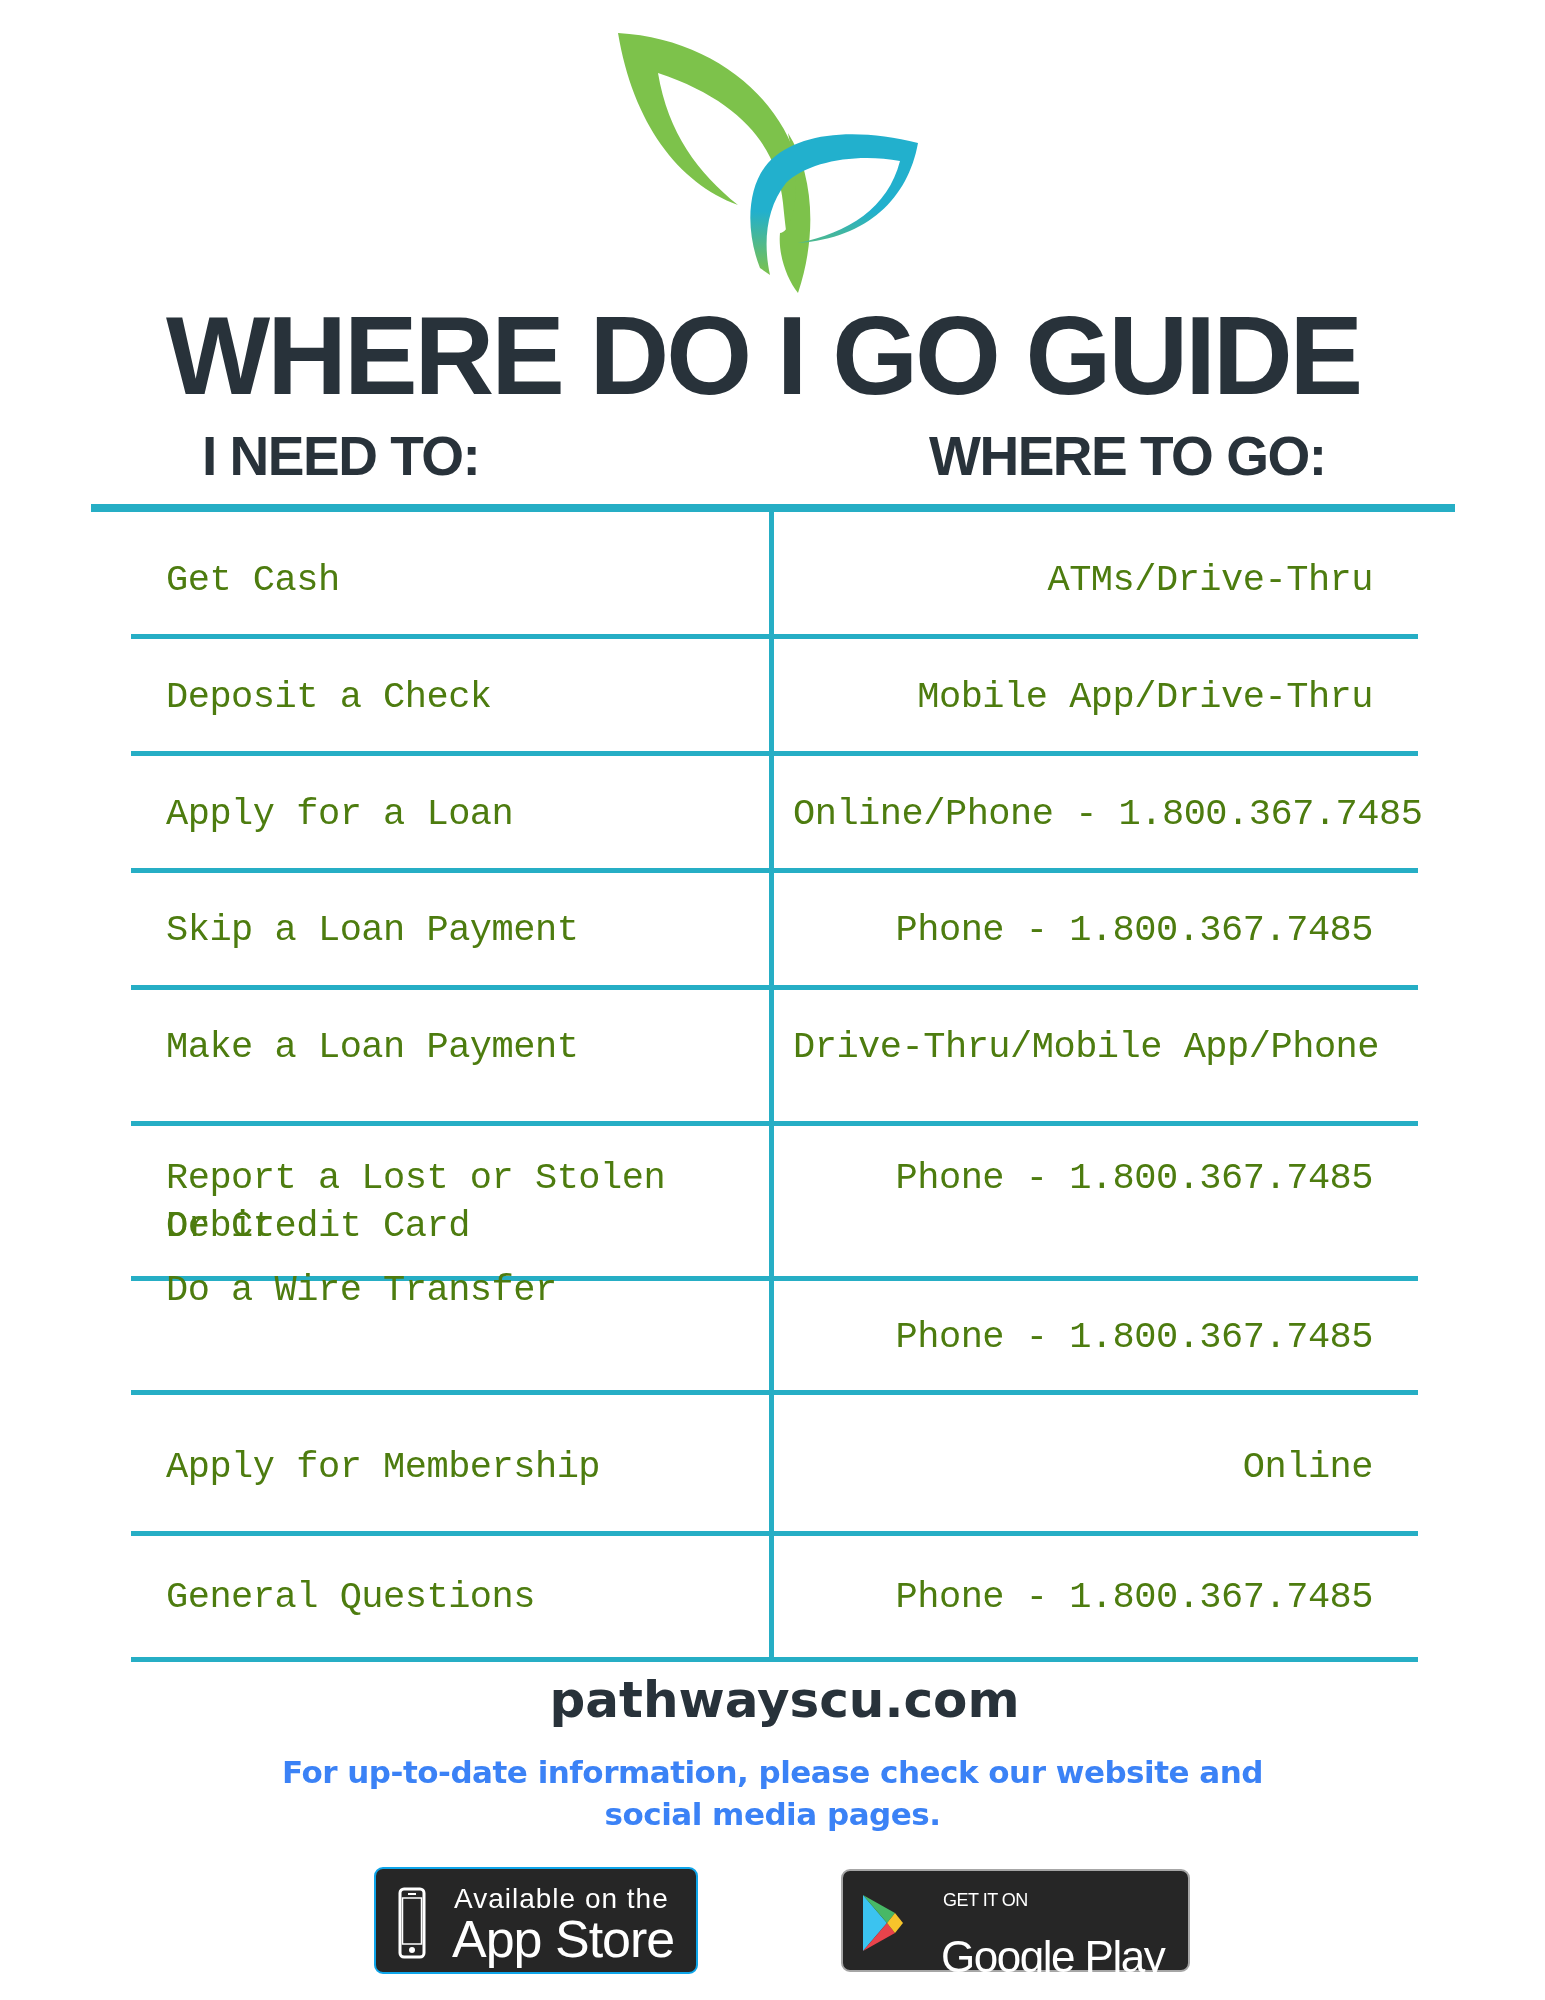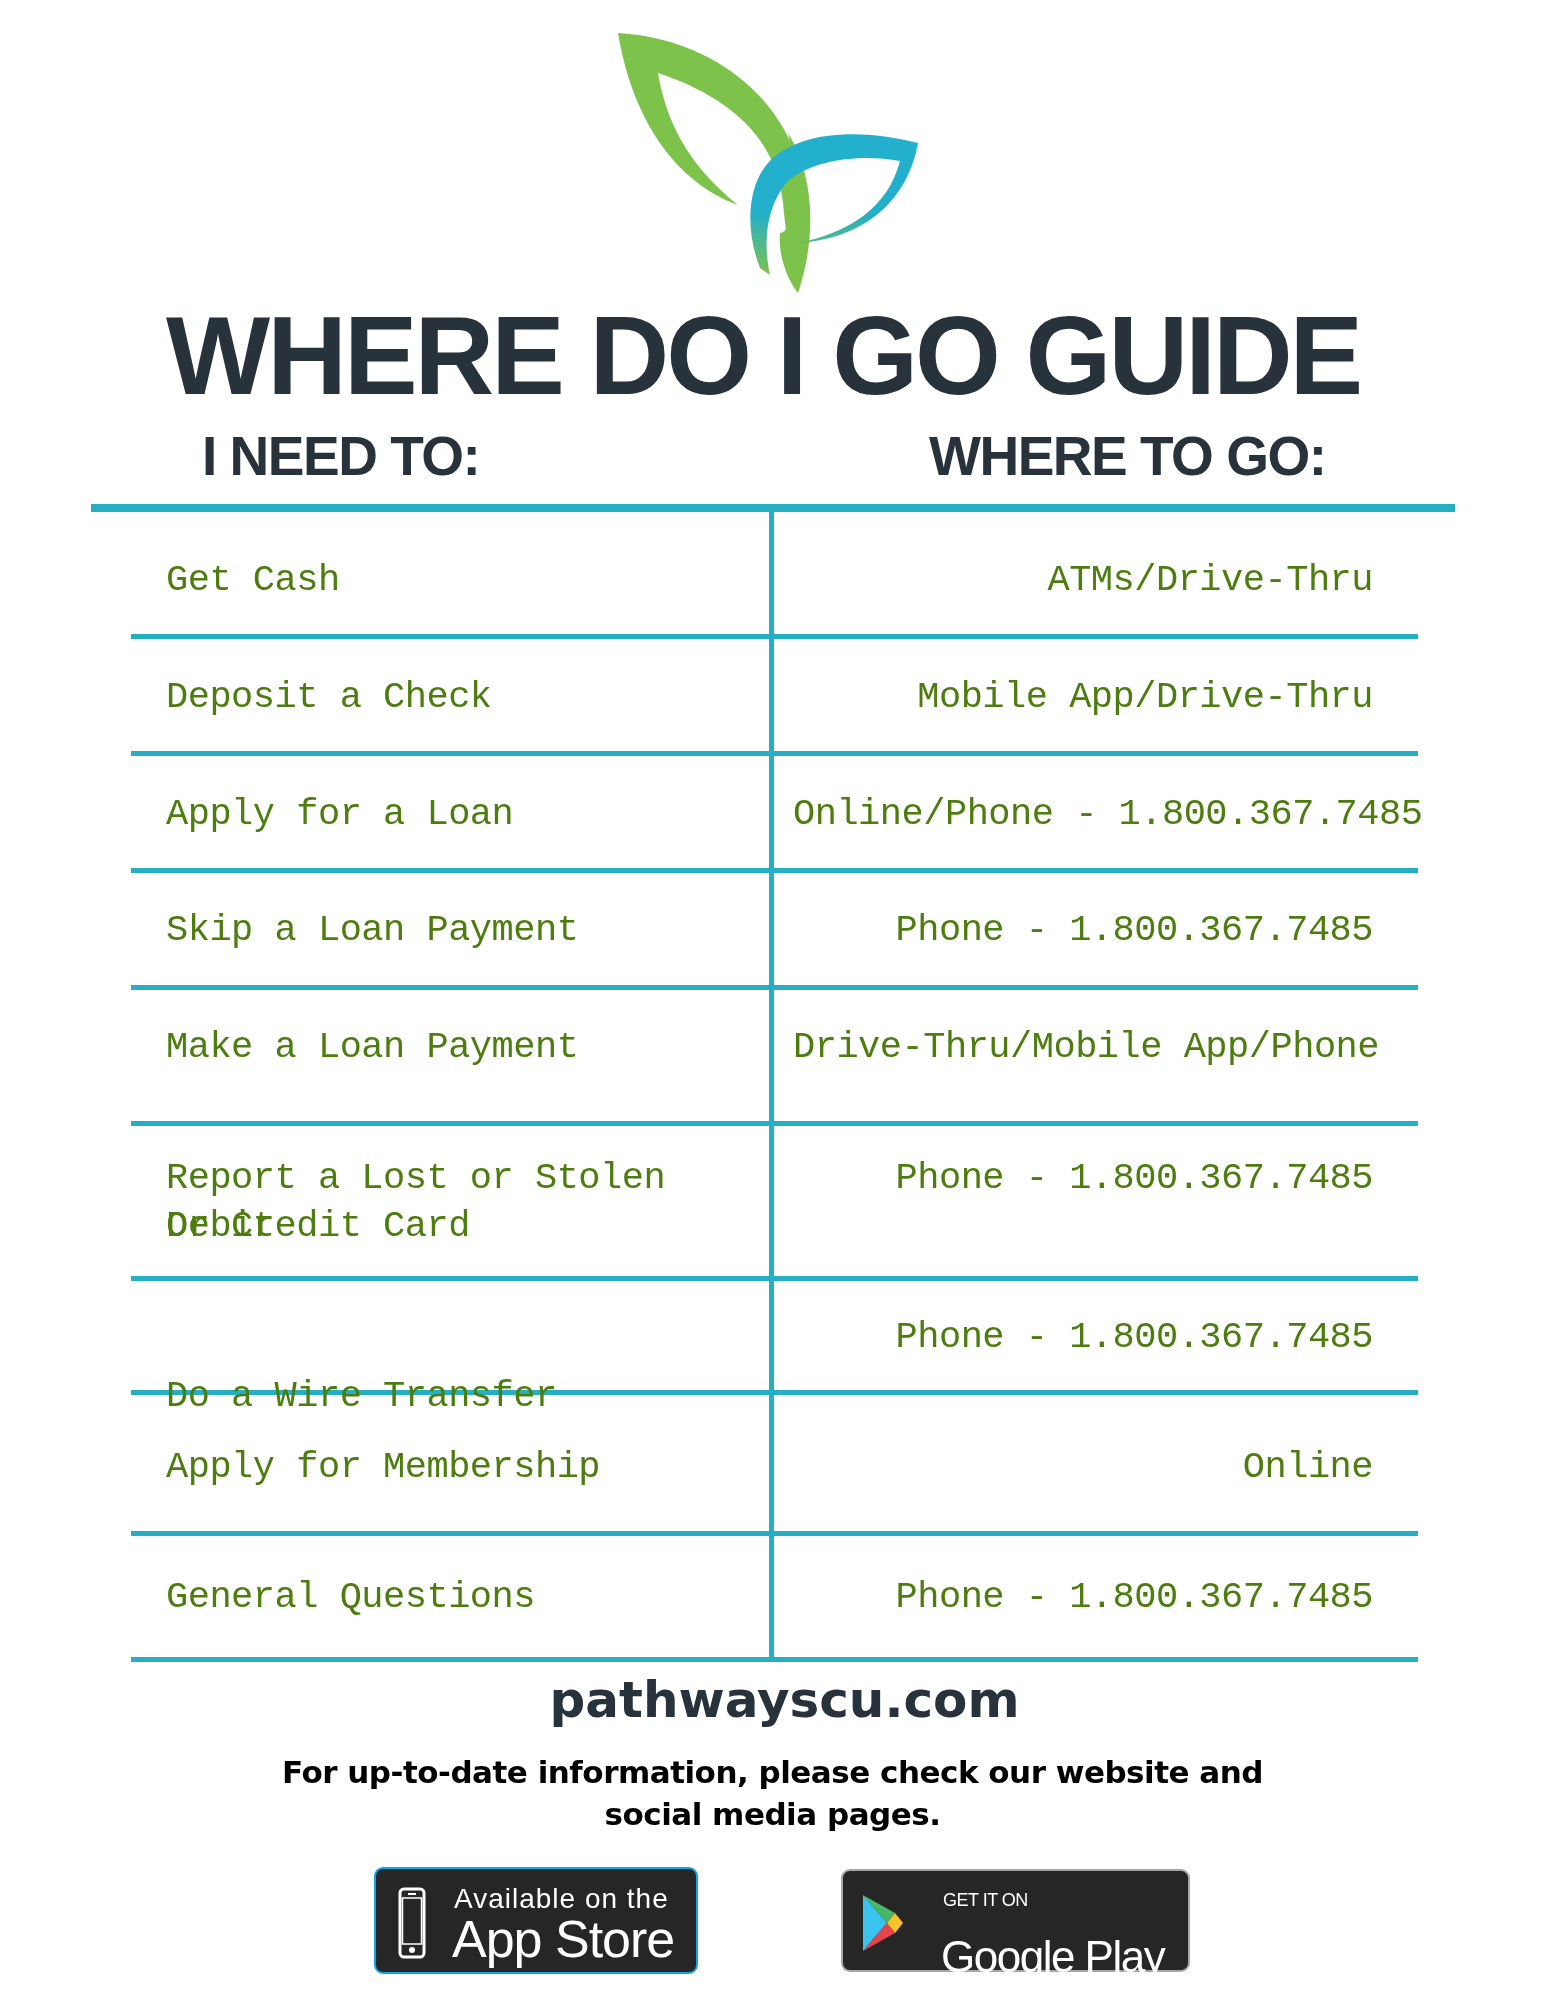--- a/index.html
+++ b/index.html
@@ -17,21 +17,21 @@
   .top-rule { position: absolute; left: 91px; top: 504px; width: 1364px; height: 8px; background: #26aec5; }
   .vdiv { position: absolute; left: 769px; top: 510px; width: 5px; height: 1150px; background: #26aec5; }
   .hsep { position: absolute; left: 131px; width: 1287px; height: 5px; background: #26aec5; }
   .cell { position: absolute; font-family: Liberation Mono, monospace; font-size: 37px;
           color: #4d7c0f; line-height: 48px; letter-spacing: -0.5px; }
   .cell.need { left: 166px; width: 580px; }
   .cell.where { right: 172px; text-align: right; width: 580px; white-space: nowrap; }
   .site { position: absolute; left: 12px; width: 1545px; top: 1668px; text-align: center;
           font-family: "DejaVu Sans", sans-serif; font-weight: bold; font-size: 50px; color: #28323a; line-height: 64px; }
   .note { position: absolute; left: 0; width: 1545px; top: 1751px; text-align: center;
-          font-family: "DejaVu Sans", sans-serif; font-weight: bold; font-size: 31px; color: #000000; line-height: 42px; letter-spacing: -0.5px; }
+          font-family: "DejaVu Sans", sans-serif; font-weight: bold; font-size: 31px; color: #3b82f6; line-height: 42px; letter-spacing: -0.5px; }
   .badge { position: absolute; background: #262626; border-radius: 9px; color: #ffffff; box-sizing: border-box; }
   .badge.apple { left: 374px; top: 1867px; width: 324px; height: 107px; border: 2px solid #0ea5e9; }
   .badge.google { left: 841px; top: 1869px; width: 349px; height: 103px; border: 2px solid #a6a6a6; }
   .badge .icon { position: absolute; }
   .apple .icon { left: 22px; top: 18px; width: 28px; height: 72px; }
   .google .icon { left: 18px; top: 22px; width: 42px; height: 60px; }
   .apple .small { position: absolute; left: 78px; top: 14px; font-family: "Liberation Sans", sans-serif; font-size: 28px; letter-spacing: 1px; line-height: 32px; }
   .apple .big { position: absolute; left: 76px; top: 42px; font-family: "Liberation Sans", sans-serif; font-size: 52px; line-height: 56px; letter-spacing: -1px; }
   .google .small { position: absolute; left: 100px; top: 16px; font-family: "Liberation Sans", sans-serif; font-size: 18px; line-height: 26px; letter-spacing: -0.5px; }
   .google .big { position: absolute; left: 98px; top: 40px; font-family: "Liberation Sans", sans-serif; font-size: 44px; line-height: 50px; letter-spacing: -1.5px; margin-top: 21px; }
@@ -90,21 +90,21 @@
 <div>
   <div class="cell need" style="top:1023px">Make a Loan Payment</div>
   <div class="cell where" style="top:1023px">Drive-Thru/Mobile App/Phone</div>
 </div>
 <div>
   <div class="cell need" style="top:1154px">Report a Lost or Stolen Debit</div>
   <div class="cell need" style="top:1202px">Or Credit Card</div>
   <div class="cell where" style="top:1154px">Phone - 1.800.367.7485</div>
 </div>
 <div>
-  <div class="cell need" style="top:1372px">Do a Wire Transfer</div>
+  <div class="cell need" style="top:1266px">Do a Wire Transfer</div>
   <div class="cell where" style="top:1313px">Phone - 1.800.367.7485</div>
 </div>
 <div>
   <div class="cell need" style="top:1443px">Apply for Membership</div>
   <div class="cell where" style="top:1443px">Online</div>
 </div>
 <div>
   <div class="cell need" style="top:1573px">General Questions</div>
   <div class="cell where" style="top:1573px">Phone - 1.800.367.7485</div>
 </div>

